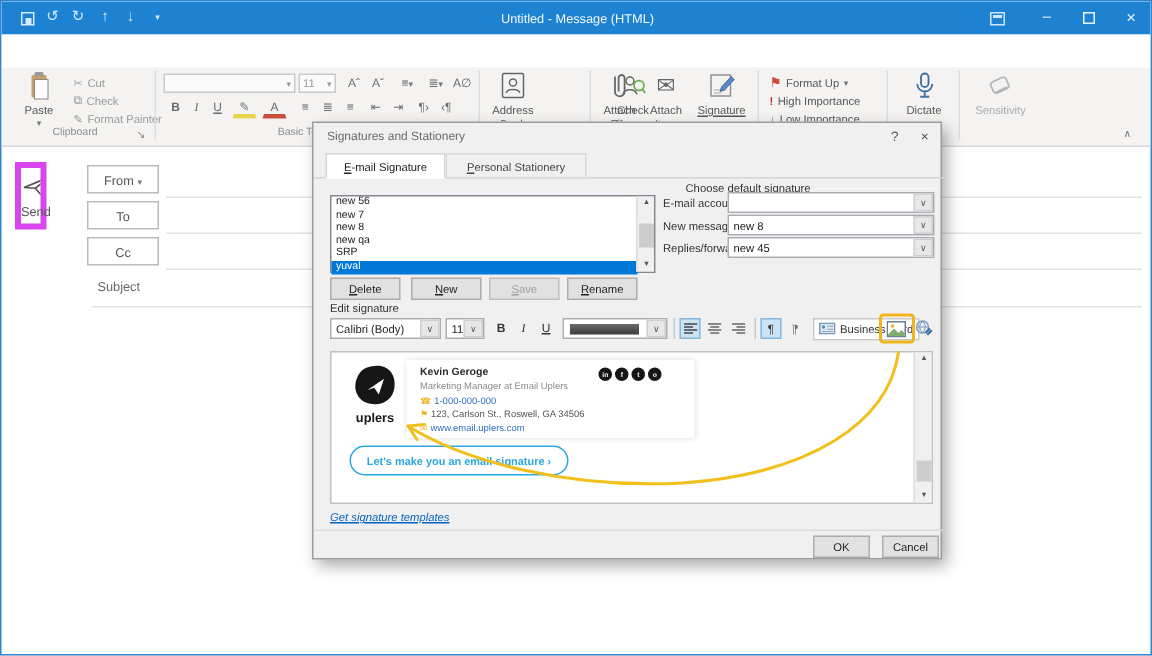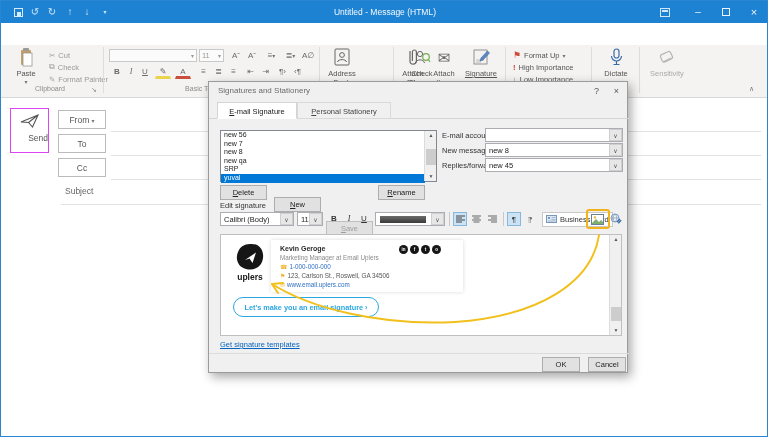--- a/index.html
+++ b/index.html
@@ -37,21 +37,21 @@
   .bigbtn .ic { display:block; height:20px; margin:2px auto 1px auto; }
   .smbtn { height:12px; font-size:7.5px; color:#9a9a9a; display:flex; align-items:center; gap:3px; cursor:pointer; }
   .combo { background:#fbfbfb; border:1px solid #c9c9c9; color:#9a9a9a; font-size:7.5px;
            display:flex; align-items:center; justify-content:space-between; padding:0 2px; }
   .combo .car { color:#9a9a9a; font-size:6px; }
   .tbtn { border:1px solid transparent; color:#6a6a6a; font-size:8px; text-align:center; cursor:pointer; }
   .redflag { color:#d04a3a; font-size:9px; }
   .caret { font-size:6px; color:#777; }
 
   
-  .sendbox { left:9px; top:107px; width:39px; height:45px; border:1px solid #d946ef; background:#fff;
+  .sendbox { left:9px; top:107px; width:21px; height:45px; border:4px solid #d946ef; background:#fff;
              text-align:right; font-size:8.5px; color:#555; cursor:pointer; }
   .fldbtn { left:57px; width:48px; height:19px; border:1px solid #bbb; background:#fff; font-size:8.5px;
             color:#555; text-align:center; line-height:18px; cursor:pointer; }
   .fline { height:1px; background:#e2e2e2; left:110px; width:650px; }
   .subjlab { left:64px; top:185px; font-size:8.5px; color:#666; }
 
   
   .dialog { left:207px; top:80px; width:420px; height:292px; background:#f0f0f0;
             border:1px solid #9b9b9b; box-shadow:3px 4px 10px rgba(0,0,0,.35); z-index:10; }
   .dlg-title { left:0; top:0; width:100%; height:18px; font-size:8px; color:#6b6b6b; line-height:18px; padding-left:9px; }
@@ -303,38 +303,42 @@
 
   <div class="abs dialog">
     <div class="abs dlg-title">Signatures and Stationery</div>
     <span class="abs dlg-x" style="left:380px;">?</span>
     <span class="abs dlg-x" style="left:400px;">×</span>
 
     <div class="abs tabline"></div>
     <span class="abs tab active u1" style="left:8px; width:80px;">E-mail Signature</span>
     <span class="abs tab inactive u1" style="left:88px; width:94px;">Personal Stationery</span>
 
+    <div class="abs grp" style="left:248px; top:39px; width:166px;">
+      <span>Choose default signature</span>
+        <span class="rule"></span>
+    </div>
 
     <div class="listbox abs" style="position:absolute;">
       <div class="litem" style="width:204px;">new 56</div>
       <div class="litem" style="width:204px;">new 7</div>
       <div class="litem" style="width:204px;">new 8</div>
       <div class="litem" style="width:204px;">new qa</div>
       <div class="litem" style="width:204px;">SRP</div>
       <div class="litem sel" style="width:204px;">yuval</div>
       <div class="vsb">
         <span class="ar" style="top:0;">▲</span>
         <span class="th" style="top:18px; height:16px;"></span>
         <span class="ar" style="bottom:0;">▼</span>
       </div>
     </div>
 
     <button class="abs wbtn u1" style="left:11px; top:103px; width:47px; height:15px;">Delete</button>
-    <button class="abs wbtn u1" style="left:65px; top:103px; width:47px; height:15px;margin-top:12px;">New</button>
-    <button class="abs wbtn u1 disabled" style="left:117px; top:103px; width:47px; height:15px;margin-top:36px;">Save</button>
+    <button class="abs wbtn u1" style="left:65px; top:103px; width:47px; height:15px;">New</button>
+    <button class="abs wbtn u1 disabled" style="left:117px; top:103px; width:47px; height:15px;">Save</button>
     <button class="abs wbtn u1" style="left:169px; top:103px; width:47px; height:15px;">Rename</button>
 
     <span class="abs rlab" style="left:233px; top:49px;">E-mail account:</span>
     <div class="abs dcombo" style="left:276px; top:46px; width:138px;">
       <span></span>
       <span class="cbtn">∨</span>
     </div>
     <span class="abs rlab" style="left:233px; top:64px;">New messages:</span>
     <div class="abs dcombo" style="left:276px; top:61px; width:138px;">
       <span>new 8</span>
@@ -447,19 +451,19 @@
         <span class="th" style="top:72px; height:14px;"></span>
         <span class="ar" style="bottom:0;">▼</span>
       </div>
     </div>
 
     <svg class="abs annot" width="402" height="110">
       <path d="M 379 5 C 372 52, 320 86, 235 92 C 160 96, 90 78, 52 54" fill="none" stroke="#f2c01c" stroke-width="2" stroke-linecap="round"></path>
       <path d="M 52 54 L 63 53 M 52 54 L 58 63" fill="none" stroke="#f2c01c" stroke-width="2" stroke-linecap="round"></path>
     </svg>
 
-    <span class="abs link" style="left:11px; top:258px;">Get signature templates</span>
+    <span class="abs link" style="left:11px; top:258px;font-style:italic;">Get signature templates</span>
     <div class="abs" style="left:0; top:271px; width:420px; height:1px; background:#dcdcdc;"></div>
     <button class="abs wbtn" style="left:333px; top:275px; width:38px; height:15px;">OK</button>
     <button class="abs wbtn" style="left:379px; top:275px; width:38px; height:15px;">Cancel</button>
   </div>
 
 </div>
 
 </body></html>

